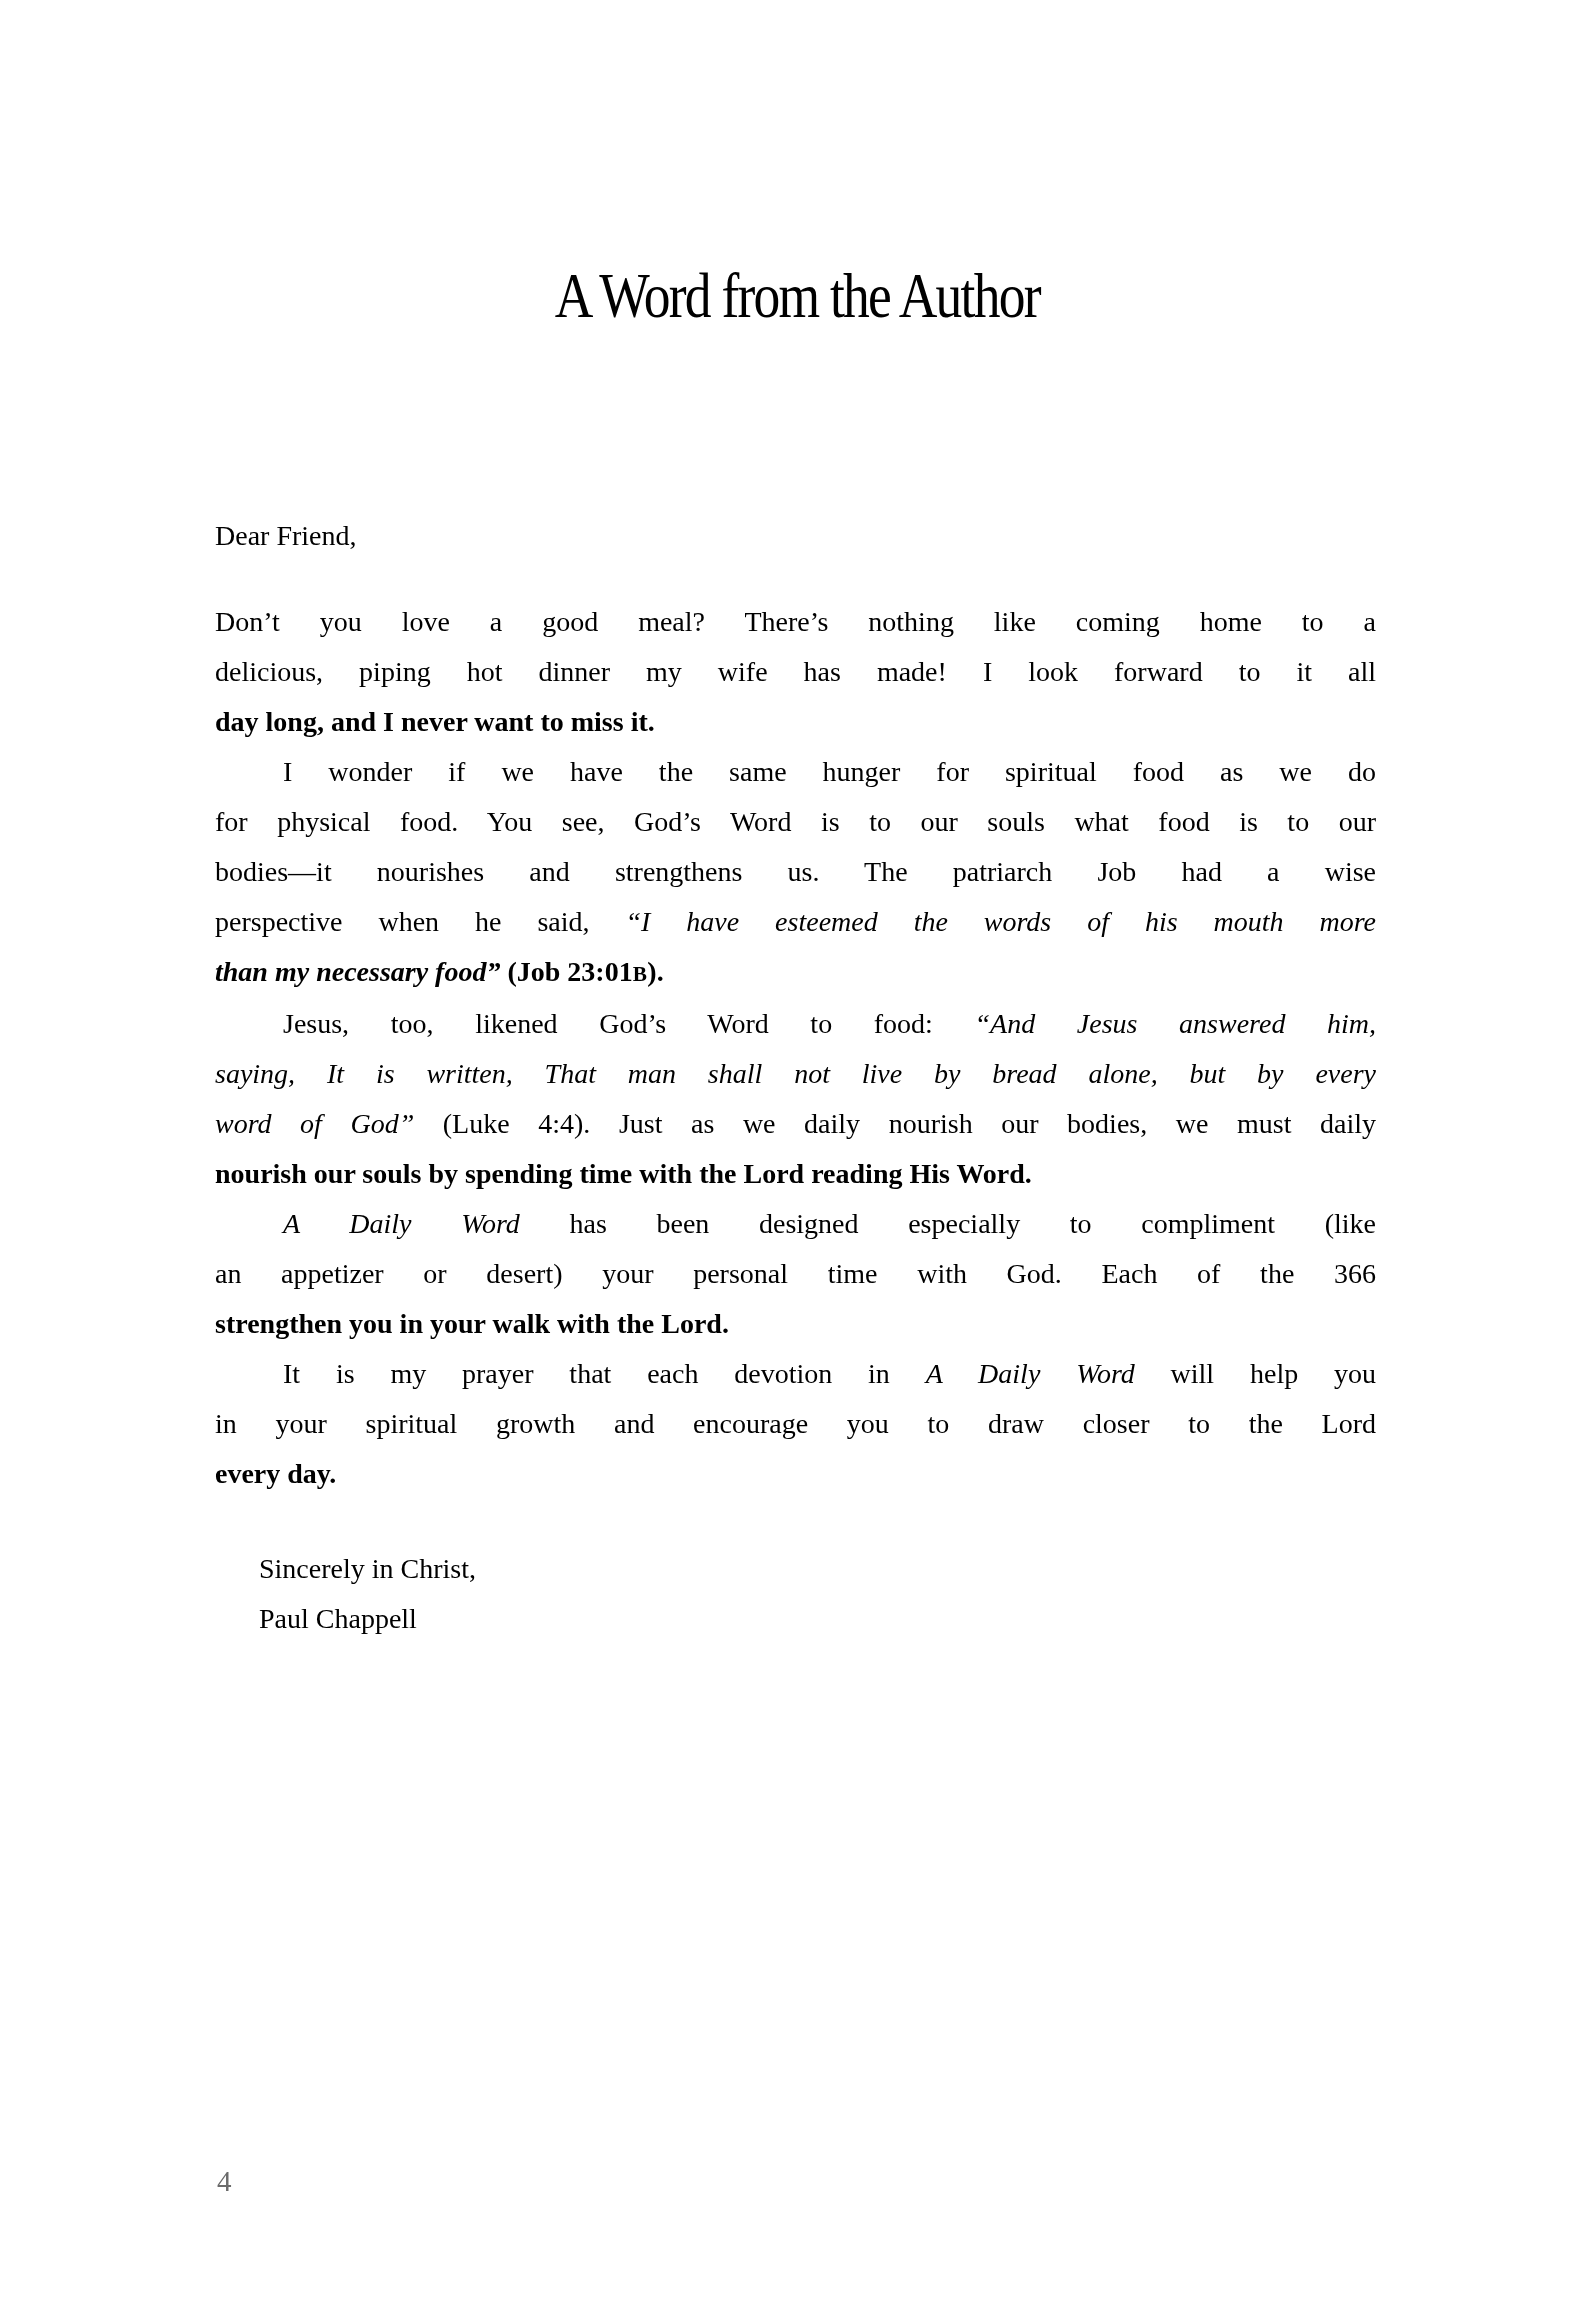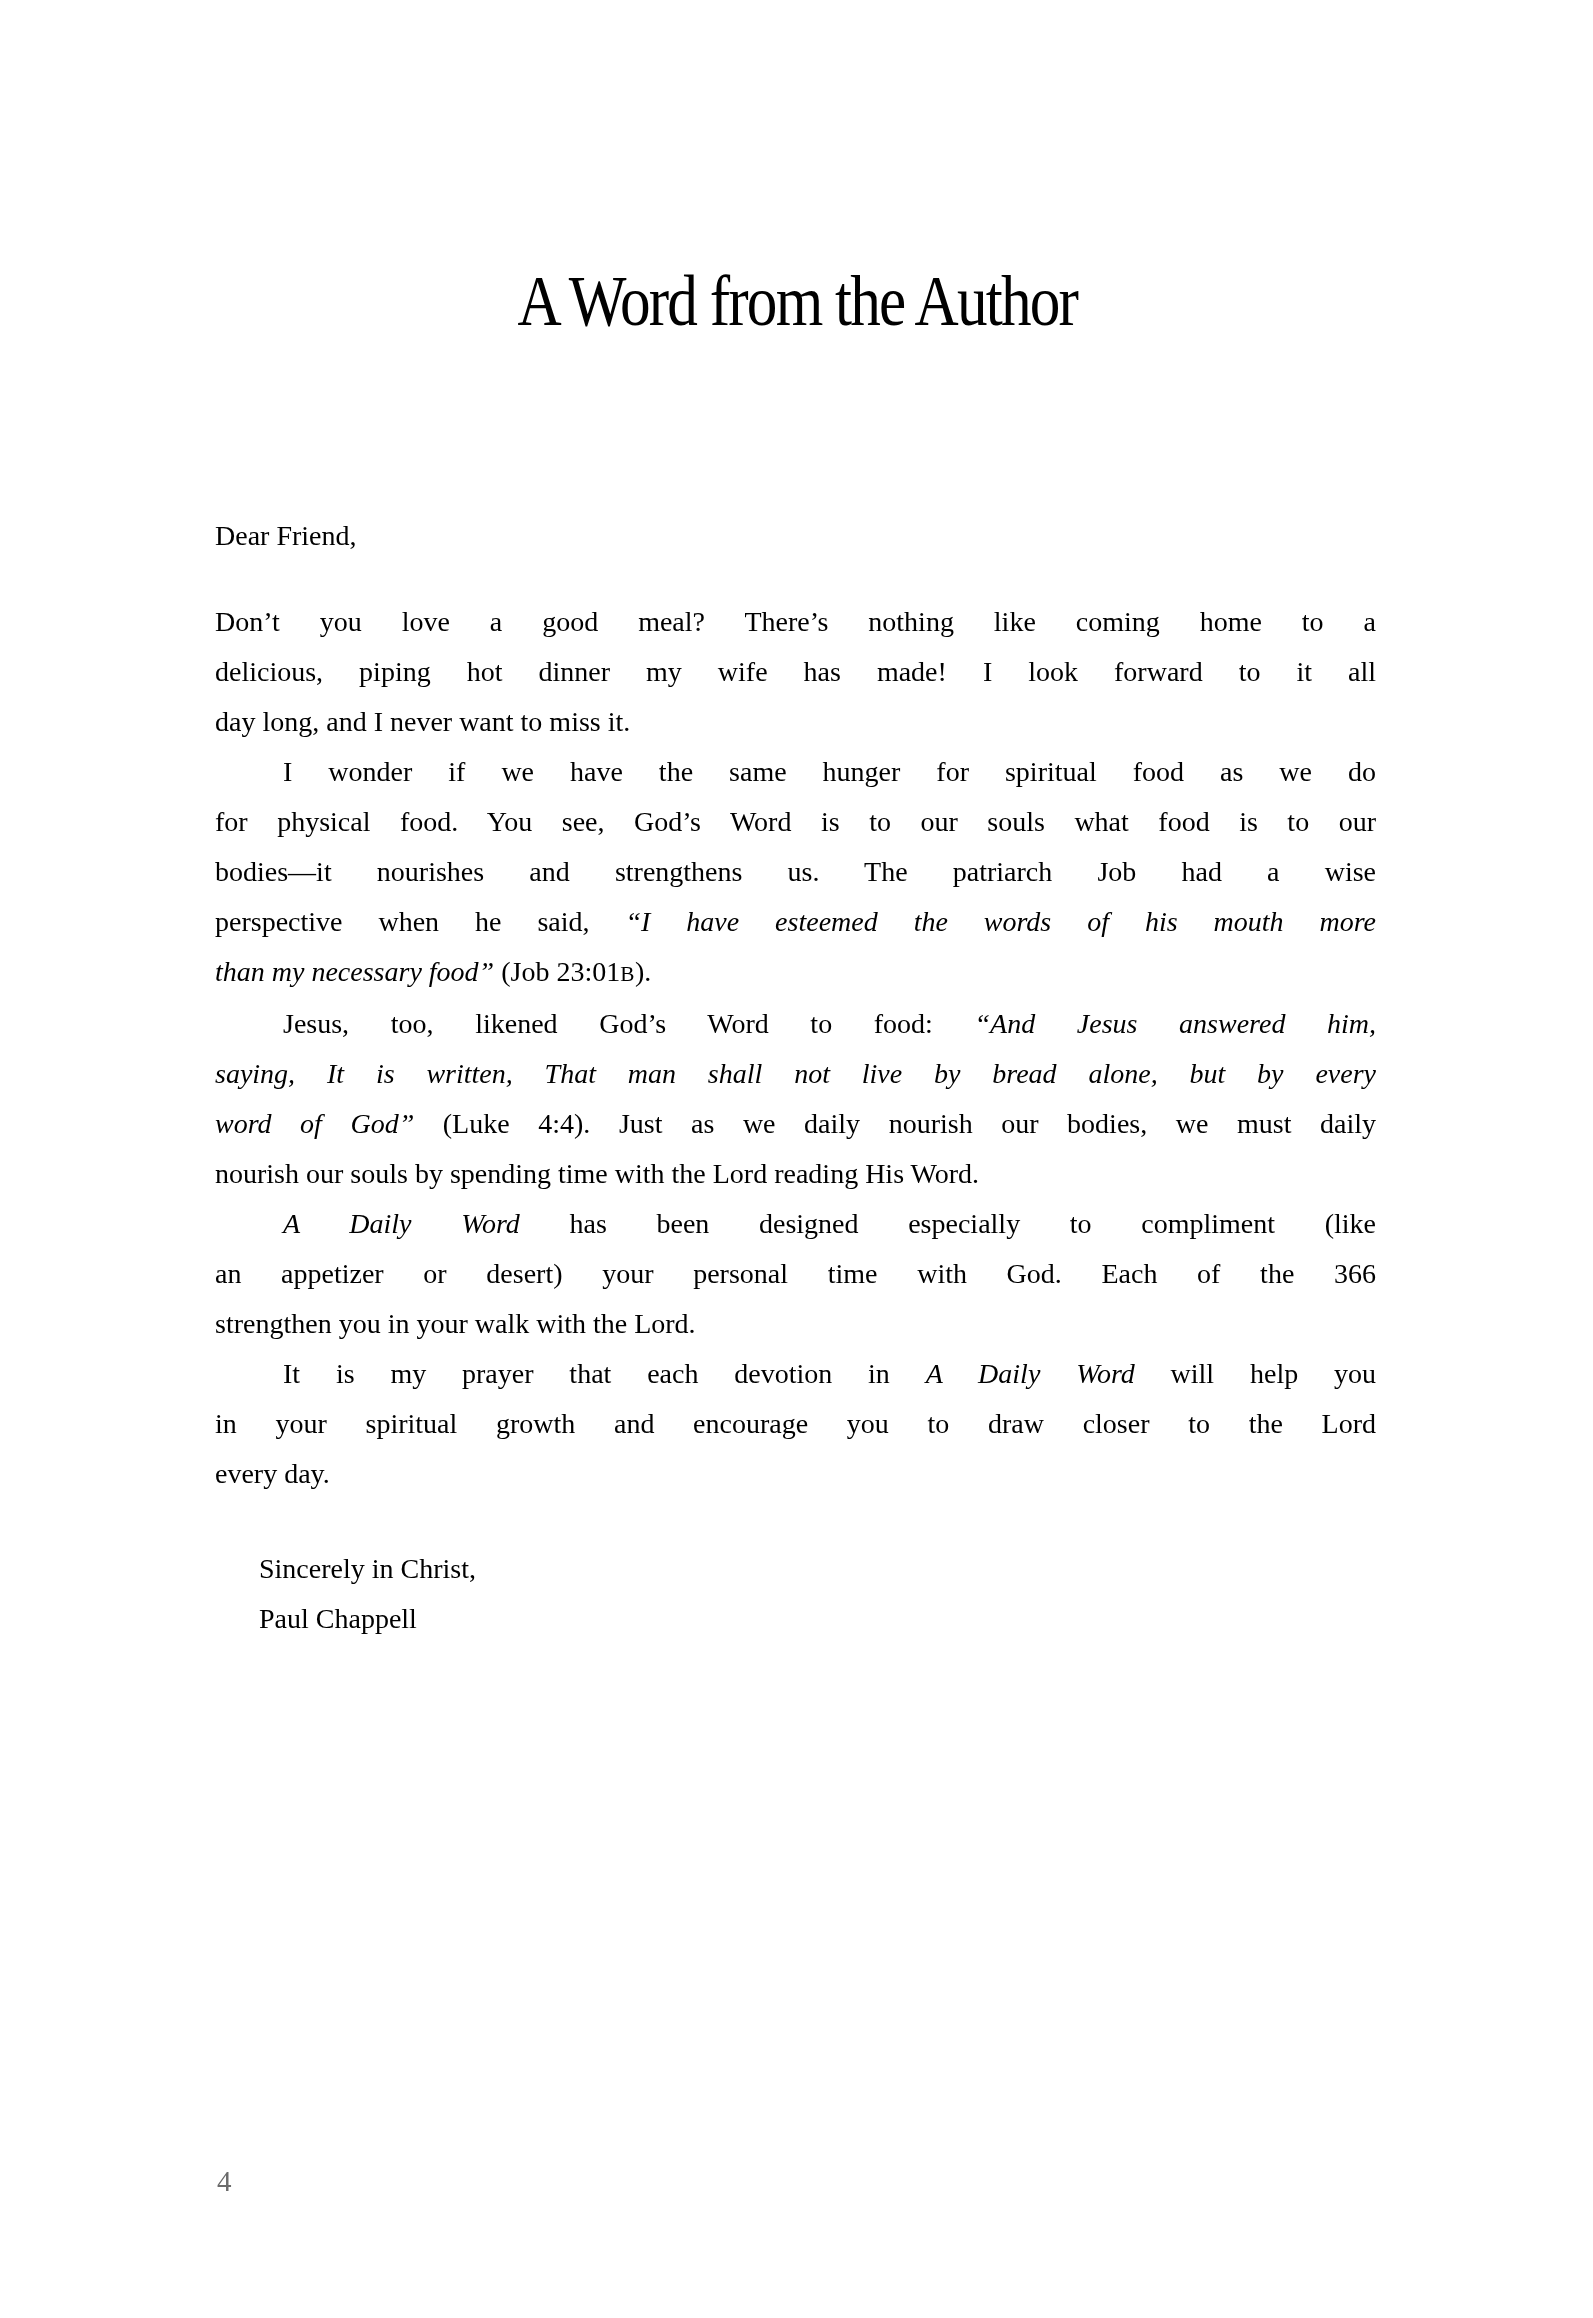--- a/index.html
+++ b/index.html
@@ -15,21 +15,21 @@
     font-family: "Liberation Serif", "DejaVu Serif", serif;
     color: #000000;
     overflow: hidden;
   }
   .page-title {
     position: absolute;
     top: 265px;
     left: 0;
     right: 0;
     text-align: center;
-    font-size: 72px;
+    font-size: 63px;
     font-weight: normal;
     line-height: 1;
     margin: 0;
     white-space: nowrap;
   }
   .page-title .squeeze {
     display: inline-block;
     transform: scaleX(0.85);
     transform-origin: 50% 50%;
     letter-spacing: -2.1px;
@@ -47,20 +47,21 @@
     text-align: left;
   }
   .line {
     text-align: justify;
     text-align-last: justify;
     text-justify: inter-word;
   }
   .line.last {
     text-align: left;
     text-align-last: left;
+    font-weight: bold;
   }
   .line.indent {
     padding-left: 68px;
   }
   .seg-i { font-style: italic; }
   .seg-sc { font-size: 0.76em; letter-spacing: 0.5px; }
   .closing {
     margin-top: 45px;
     text-align: left;
   }

